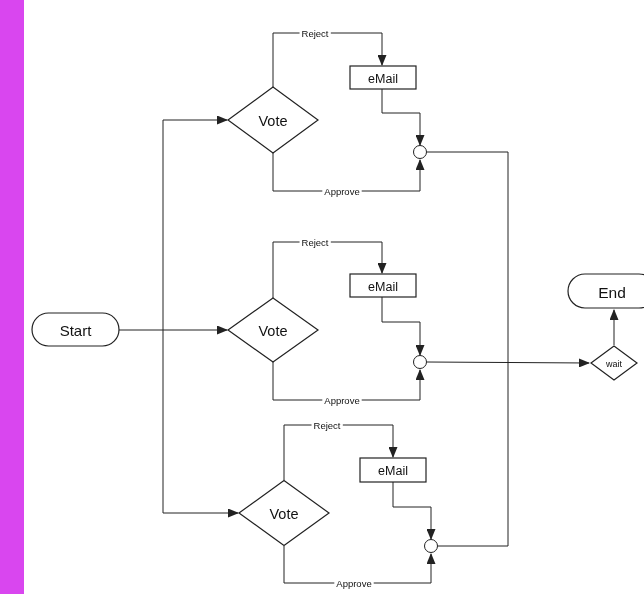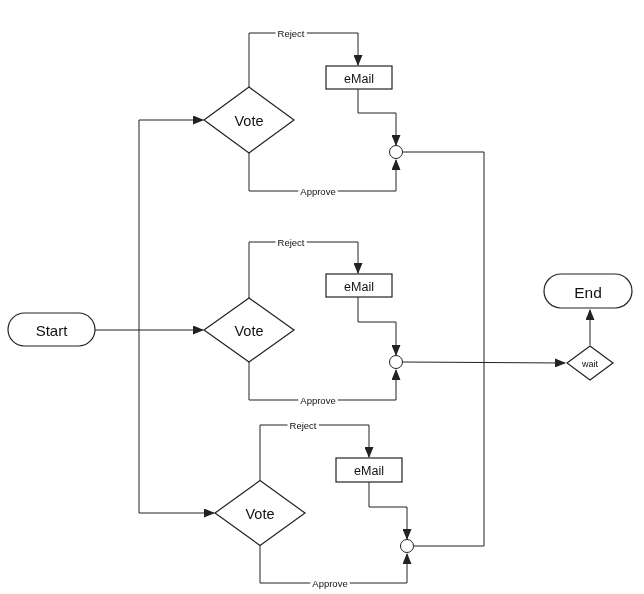--- a/index.html
+++ b/index.html
@@ -8,20 +8,21 @@
     background: #ffffff;
     width: 644px;
     height: 594px;
     overflow: hidden;
   }
   .canvas {
     position: relative;
     width: 572px;
     height: 594px;
     background: #d946ef;
+    padding-left: 24px;
   }
   svg {
     display: block;
   }
   svg text {
     font-family: "Liberation Sans", "DejaVu Sans", sans-serif;
   }
 </style>
 </head>
 <body>

